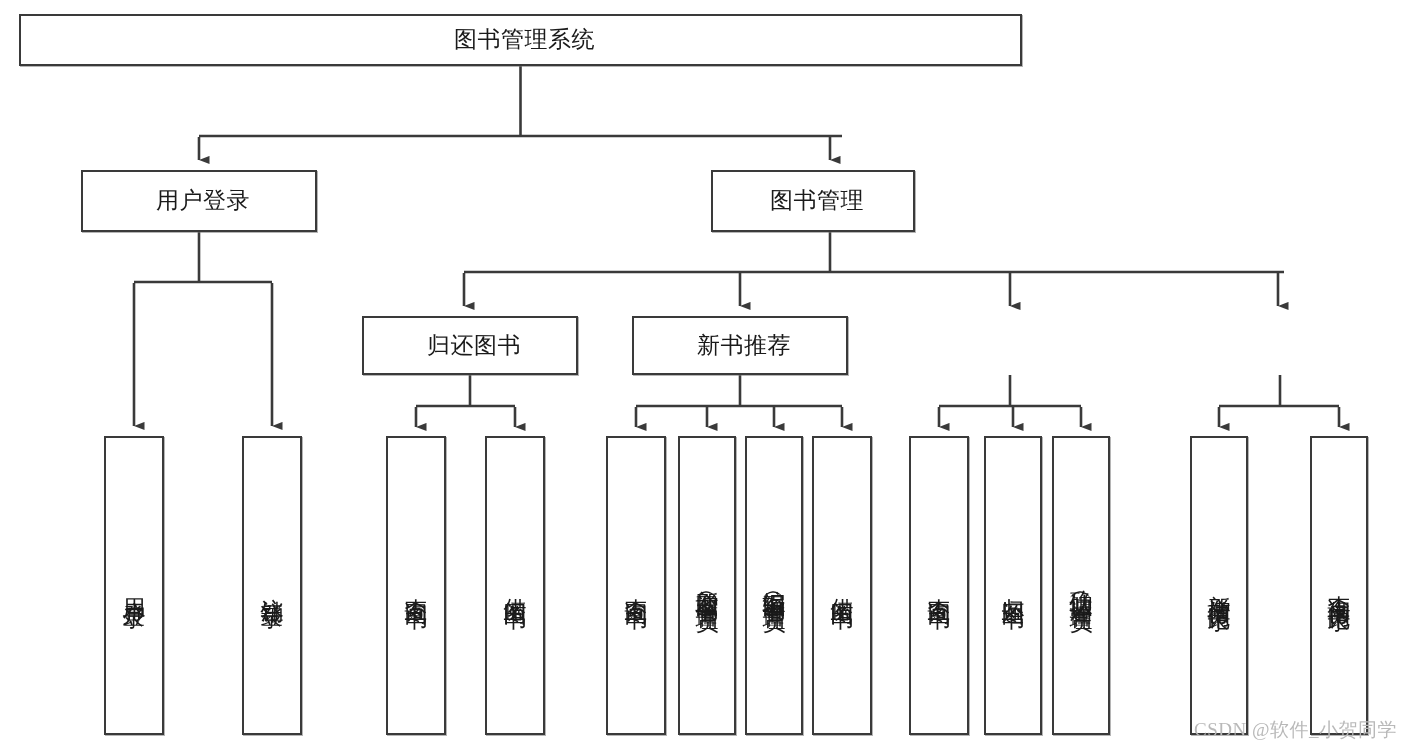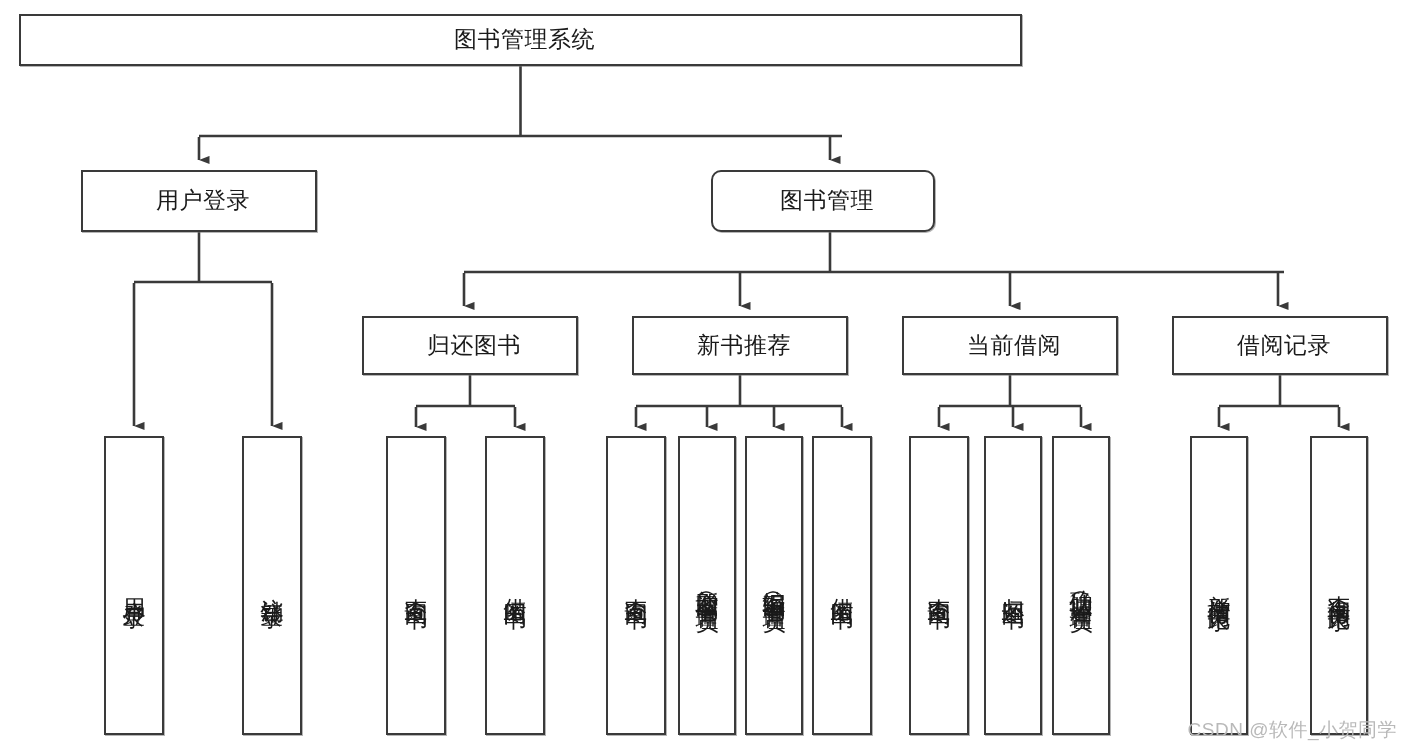--- a/index.html
+++ b/index.html
@@ -59,21 +59,21 @@
     white-space: nowrap;
   }
   .watermark {
     position: absolute;
     right: 8px;
     bottom: 4px;
     font-size: 19px;
     color: #b9b9b9;
     letter-spacing: 0.5px;
     white-space: nowrap;
-    font-family: Liberation Sans, sans-serif;
+    font-family: Liberation Serif, serif;
   }
 </style>
 </head>
 <body>
 
 <div id="canvas">
 
   <svg class="connectors" viewBox="0 0 1405 747" xmlns="http://www.w3.org/2000/svg">
     <defs>
       <marker id="arrow" markerWidth="9" markerHeight="11" refX="4.5" refY="10.5" orient="auto" markerUnits="userSpaceOnUse">
@@ -124,35 +124,29 @@
     </g>
   </svg>
 
   <div class="node horiz" style="left:19px; top:14px; width:1003px; height:52px;">
     <span class="label">图书管理系统</span>
   </div>
 
   <div class="node horiz" style="left:81px; top:170px; width:236px; height:62px;">
     <span class="label">用户登录</span>
   </div>
-  <div class="node horiz" style="left:711px; top:170px; width:224px; height:62px;border-radius:10px;">
+  <div class="node horiz" style="left:711px; top:170px; width:204px; height:62px;">
     <span class="label">图书管理</span>
   </div>
 
   <div class="node horiz" style="left:362px; top:316px; width:216px; height:59px;">
     <span class="label">归还图书</span>
   </div>
   <div class="node horiz" style="left:632px; top:316px; width:216px; height:59px;">
     <span class="label">新书推荐</span>
-  </div>
-  <div class="node horiz" style="left:902px; top:316px; width:216px; height:59px;">
-    <span class="label">当前借阅</span>
-  </div>
-  <div class="node horiz" style="left:1172px; top:316px; width:216px; height:59px;">
-    <span class="label">借阅记录</span>
   </div>
 
   <div class="node vert" style="left:104px; top:436px; width:60px; height:299px;">
     <span class="label">用户登录</span>
   </div>
   <div class="node vert" style="left:242px; top:436px; width:60px; height:299px;">
     <span class="label">注销登录</span>
   </div>
   <div class="node vert" style="left:386px; top:436px; width:60px; height:299px;">
     <span class="label">查询图书</span>

